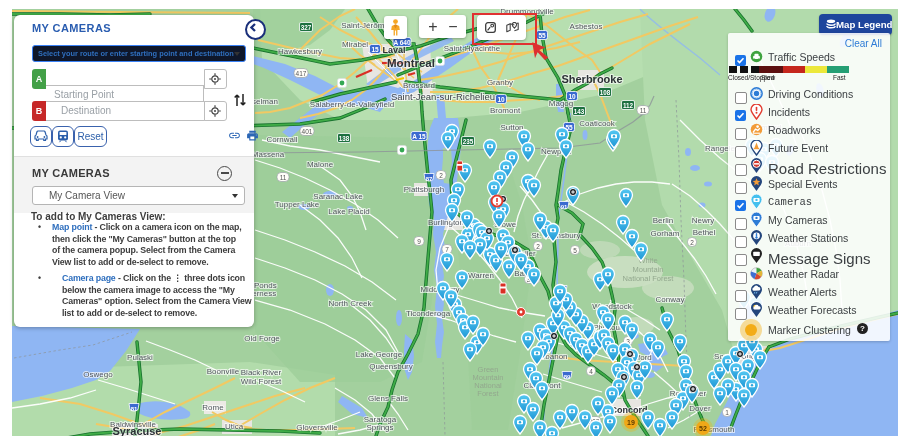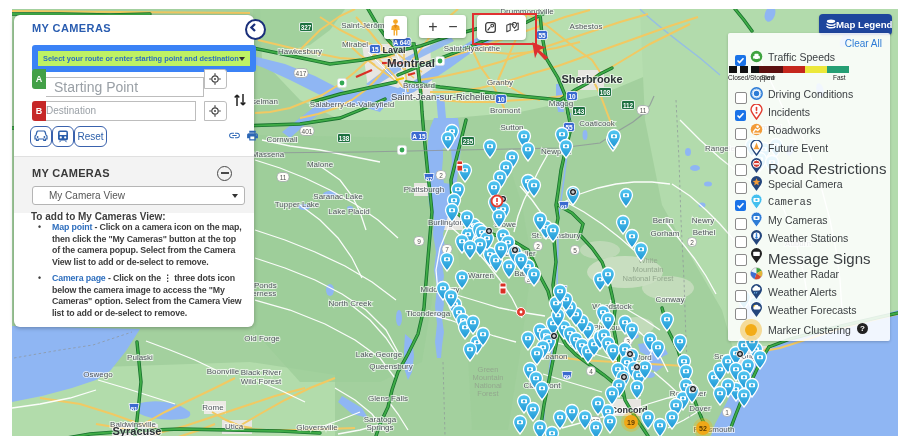--- a/index.html
+++ b/index.html
@@ -653,44 +653,44 @@
 <rect x="337.5" y="78.5" width="9" height="9" rx="2" fill="#fff" stroke="#dadce0" stroke-width="0.6"></rect>
           <circle cx="342" cy="83" r="2.4" fill="#34a853"></circle>
 <rect x="397.5" y="145.5" width="9" height="9" rx="2" fill="#fff" stroke="#dadce0" stroke-width="0.6"></rect>
           <circle cx="402" cy="150" r="2.4" fill="#34a853"></circle>
 </g>
       </g>
 </svg>
 
 <div id="leftpanel" style="position:absolute;left:14px;top:15px;width:240px;height:312px;background:#fff;border-radius:6px;box-shadow:0 1px 4px rgba(0,0,0,0.3);">
   <div style="position:absolute;left:18px;top:7px;font-size:11px;font-weight:bold;color:#2a5db0;letter-spacing:0.4px;">MY CAMERAS</div>
-  <div style="position:absolute;left:18px;top:30px;width:212px;height:15px;border:6px solid #3b82f6;border-radius:3px;background:#bef264;">
+  <div style="position:absolute;left:18px;top:30px;width:212px;height:15px;border:1px solid #3b82f6;border-radius:3px;background:#0f172a;">
     <div style="position:absolute;left:5px;top:3px;font-size:7.4px;font-weight:bold;color:#2f6fbe;white-space:nowrap;">Select your route or enter starting point and destination</div>
     <div style="position:absolute;right:5px;top:6px;width:0;height:0;border-left:3.5px solid transparent;border-right:3.5px solid transparent;border-top:4.5px solid #333;"></div>
   </div>
   <div style="position:absolute;left:18px;top:54px;width:210px;height:20px;">
     <div style="position:absolute;left:0;top:0;width:14px;height:20px;background:#43a047;border-radius:3px 0 0 3px;color:#fff;font-size:9px;font-weight:bold;text-align:center;line-height:20px;">A</div>
-    <div style="position:absolute;left:14px;top:8px;width:149px;height:18px;border:1px solid #bdbdbd;border-left:none;background:#fff;font-size:14px;color:#9aa0a6;line-height:18px;padding-left:8px;">Starting Point</div>
+    <div style="position:absolute;left:14px;top:16px;width:149px;height:18px;border:1px solid #bdbdbd;border-left:none;background:#fff;font-size:10px;color:#9aa0a6;line-height:18px;padding-left:8px;">Starting Point</div>
     <div style="position:absolute;left:172px;top:0;width:21px;height:18px;border:1px solid #bdbdbd;border-radius:0 3px 3px 0;background:#fff;">
       <svg width="12" height="12" style="position:absolute;left:4px;top:3px" viewBox="0 0 12 12">
             <circle cx="6" cy="6" r="3.2" fill="none" stroke="#444" stroke-width="1.2"></circle>
             <circle cx="6" cy="6" r="1" fill="#444"></circle>
             <path d="M6,0.2V2.4M6,9.6V11.8M0.2,6H2.4M9.6,6H11.8" stroke="#444" stroke-width="1.2"></path>
           </svg>
     </div>
   </div>
   <div style="position:absolute;left:219px;top:77px;width:14px;height:16px;">
     <svg width="14" height="16" viewBox="0 0 14 16">
           <path d="M4,14 V3 M4,3 L1.7,5.6 M4,3 L6.3,5.6" stroke="#222" stroke-width="1.5" fill="none"></path>
           <path d="M10,2 V13 M10,13 L7.7,10.4 M10,13 L12.3,10.4" stroke="#222" stroke-width="1.5" fill="none"></path>
         </svg>
   </div>
   <div style="position:absolute;left:18px;top:86px;width:210px;height:20px;">
     <div style="position:absolute;left:0;top:0;width:14px;height:20px;background:#c62828;border-radius:3px 0 0 3px;color:#fff;font-size:9px;font-weight:bold;text-align:center;line-height:20px;">B</div>
-    <div style="position:absolute;left:14px;top:0;width:149px;height:18px;border:1px solid #bdbdbd;border-left:none;background:#fff;font-size:10px;color:#9aa0a6;line-height:18px;padding-left:0;">Destination</div>
+    <div style="position:absolute;left:14px;top:0;width:149px;height:18px;border:1px solid #bdbdbd;border-left:none;background:#fff;font-size:10px;color:#9aa0a6;line-height:18px;padding-left:15px;">Destination</div>
     <div style="position:absolute;left:172px;top:0;width:21px;height:18px;border:1px solid #bdbdbd;border-radius:0 3px 3px 0;background:#fff;">
       <svg width="12" height="12" style="position:absolute;left:4px;top:3px" viewBox="0 0 12 12">
             <circle cx="6" cy="6" r="3.2" fill="none" stroke="#444" stroke-width="1.2"></circle>
             <circle cx="6" cy="6" r="1" fill="#444"></circle>
             <path d="M6,0.2V2.4M6,9.6V11.8M0.2,6H2.4M9.6,6H11.8" stroke="#444" stroke-width="1.2"></path>
           </svg>
     </div>
   </div>
   <div style="position:absolute;left:16px;top:111px;height:21px;">
     <div style="position:absolute;left:0;top:0;width:20px;height:19px;border:1.4px solid #3a62ad;border-radius:6px;">
@@ -728,21 +728,21 @@
   </div>
   <div style="position:absolute;left:18px;top:171px;width:211px;height:17px;border:1px solid #b5b5b5;border-radius:3px;background:#fff;">
     <div style="position:absolute;left:8px;top:3px;font-size:10px;color:#555;padding-left:8px;">My Camera View</div>
     <div style="position:absolute;right:6px;top:7px;width:0;height:0;border-left:3.5px solid transparent;border-right:3.5px solid transparent;border-top:4.5px solid #333;"></div>
   </div>
   <div style="position:absolute;left:17px;top:196px;font-size:10px;font-weight:bold;color:#3d3d3d;">To add to My Cameras View:</div>
   <div style="position:absolute;left:24px;top:207px;width:226px;font-size:8.8px;font-weight:bold;color:#3d3d3d;line-height:11.5px;letter-spacing:-0.15px;white-space:nowrap;">
     <div style="position:absolute;left:0;top:0;">•</div>
     <div style="margin-left:14px;"><span style="color:#2f6fbe;">Map point</span> - Click on a camera icon on the map,<br>then click the "My Cameras" button at the top<br>of the camera popup. Select from the Camera<br>View list to add or de-select to remove.</div>
     <div style="position:absolute;left:0;top:51px;">•</div>
-    <div style="margin-left:14px;margin-top:5px;"><span style="color:#2f6fbe;">Camera page</span> - Click on the ⋮ three dots icon<br>below the camera image to access the "My<br>Cameras" option. Select from the Camera View<br>list to add or de-select to remove.</div>
+    <div style="margin-left:24px;margin-top:5px;"><span style="color:#2f6fbe;">Camera page</span> - Click on the ⋮ three dots icon<br>below the camera image to access the "My<br>Cameras" option. Select from the Camera View<br>list to add or de-select to remove.</div>
   </div>
 </div>
 
 <div style="position:absolute;left:245px;top:19px;width:17px;height:17px;background:#fff;border:2.2px solid #1a2f7a;border-radius:50%;">
   <svg width="11" height="11" style="position:absolute;left:1px;top:1px" viewBox="0 0 11 11">
         <path d="M7,2 L3.4,5.5 L7,9" fill="none" stroke="#1a2f7a" stroke-width="2.3"></path>
       </svg>
 </div>
 
 <div style="position:absolute;left:384px;top:16px;width:23px;height:23px;background:#fff;border-radius:3px;box-shadow:0 1px 3px rgba(0,0,0,0.3);">
@@ -841,21 +841,21 @@
           <path d="M6.5,15 C3.5,11 1,8.2 1,5.6 A5.5,5.5 0 1 1 12,5.6 C12,8.2 9.5,11 6.5,15 Z" fill="#23457c"></path>
           <circle cx="6.5" cy="5.8" r="3.6" fill="#d63a2f" stroke="#fff" stroke-width="1"></circle>
           <rect x="4" y="5.1" width="5" height="1.5" fill="#fff"></rect>
         </svg></div>
 <div style="position:absolute;left:40px;top:127px;font-size:15px;color:#3c4043;">Road Restrictions</div>
 <div style="position:absolute;left:7px;top:145px;"><span style="display:inline-block;width:10px;height:10px;background:#fff;border:1px solid #8a8a8a;border-radius:2px;vertical-align:middle;"></span></div>
 <div style="position:absolute;left:22px;top:143px;"><svg width="13" height="16" viewBox="0 0 13 16">
           <path d="M6.5,15 C3.5,11 1,8.2 1,5.6 A5.5,5.5 0 1 1 12,5.6 C12,8.2 9.5,11 6.5,15 Z" fill="#23457c"></path>
           <path d="M6.5,2.2 L7.6,4.7 10.3,4.9 8.2,6.7 8.9,9.4 6.5,7.9 4.1,9.4 4.8,6.7 2.7,4.9 5.4,4.7 Z" fill="#f29b38"></path>
         </svg></div>
-<div style="position:absolute;left:40px;top:145px;font-size:10.5px;color:#3c4043;">Special Camera</div>
+<div style="position:absolute;left:40px;top:145px;font-size:10.5px;color:#3c4043;">Special Events</div>
 <div style="position:absolute;left:7px;top:163px;"><span style="display:inline-block;width:11px;height:11px;background:#1a73e8;border-radius:2px;position:relative;vertical-align:middle;"><svg width="9" height="9" style="position:absolute;left:1px;top:1px" viewBox="0 0 9 9">
             <path d="M1.5,4.5 L3.5,6.5 L7.5,2.2" stroke="#fff" stroke-width="1.6" fill="none"></path>
           </svg></span></div>
 <div style="position:absolute;left:22px;top:161px;"><svg width="13" height="16" viewBox="0 0 13 16">
           <path d="M6.5,15 C3.5,11 1,8.2 1,5.6 A5.5,5.5 0 1 1 12,5.6 C12,8.2 9.5,11 6.5,15 Z" fill="#45c0ee" stroke="#fff" stroke-width="0.8"></path>
           <rect x="3.4" y="3.9" width="6.2" height="4" rx="0.8" fill="#fff"></rect>
           <circle cx="6.5" cy="5.9" r="1.2" fill="#45c0ee"></circle>
         </svg></div>
 <div style="position:absolute;left:40px;top:163px;font-size:10.5px;color:#3c4043;font-family:Liberation Mono, monospace;">Cameras</div>
 <div style="position:absolute;left:7px;top:181px;"><span style="display:inline-block;width:10px;height:10px;background:#fff;border:1px solid #8a8a8a;border-radius:2px;vertical-align:middle;"></span></div>

